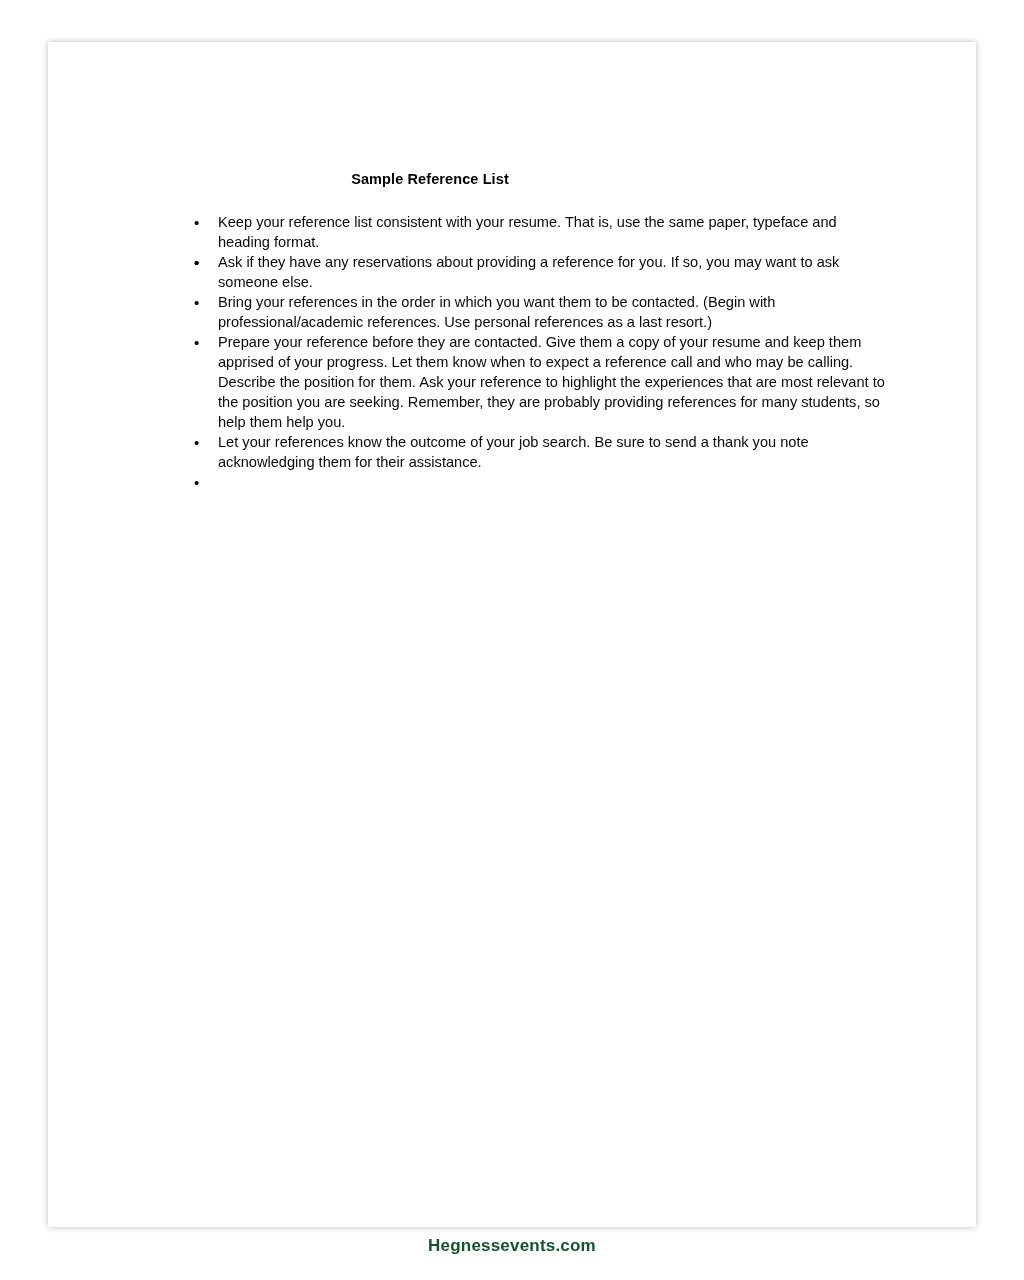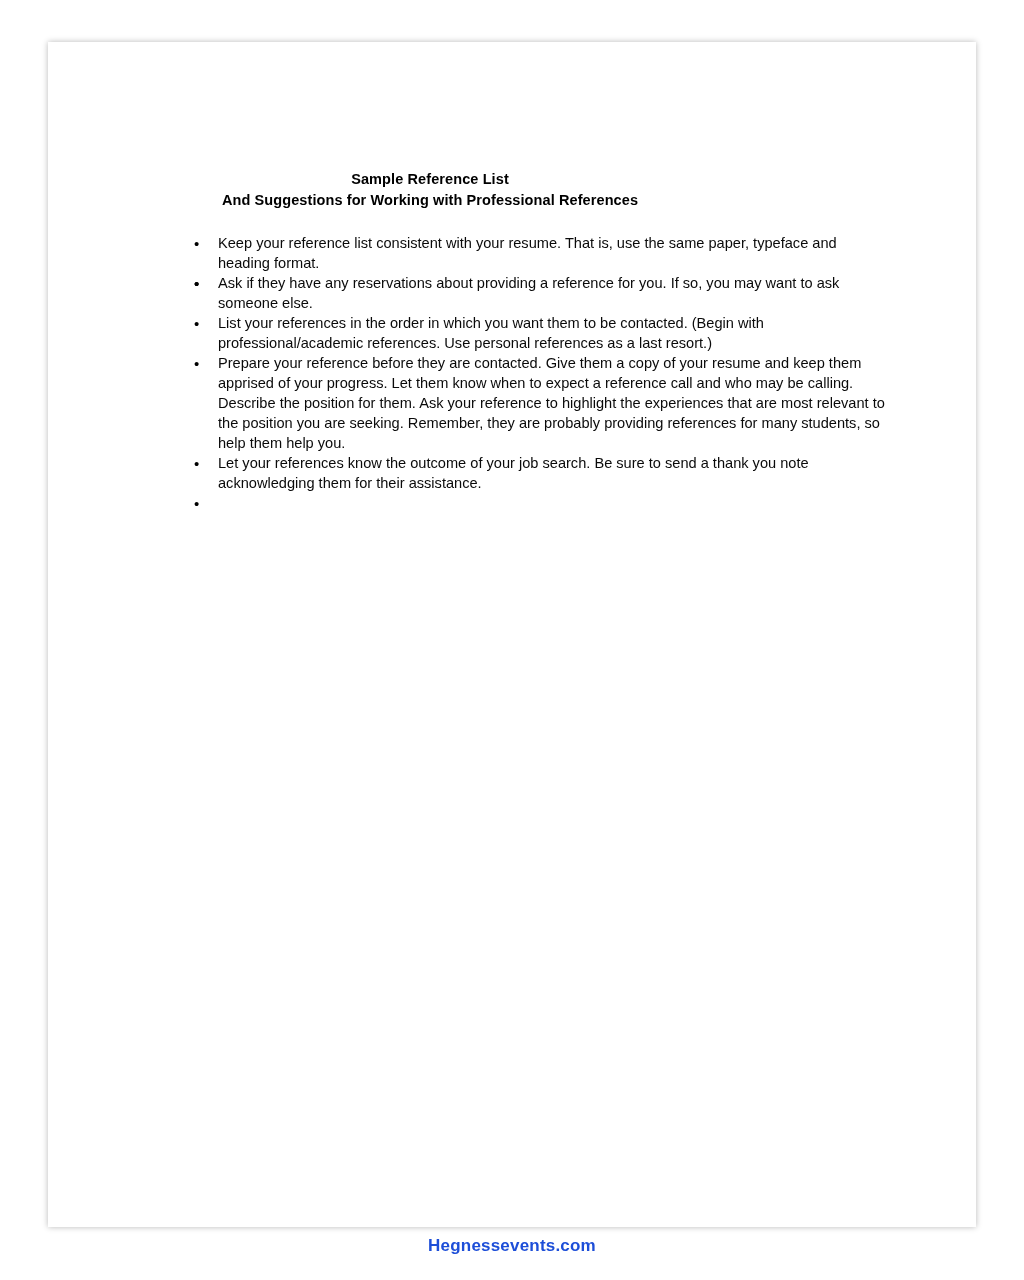--- a/index.html
+++ b/index.html
@@ -75,52 +75,51 @@
     color: #000;
   }
   .footer {
     position: absolute;
     left: 0;
     top: 1236px;
     width: 1024px;
     text-align: center;
     font-size: 17px;
     font-weight: bold;
-    color: #1d4ed8;
+    color: #14532d;
     letter-spacing: 0.2px;
   }
 </style>
 </head>
 <body>
 
 <div class="page-wrap">
 
   <div class="paper">
     <div class="doc-body">
 
       <div class="doc-title">
         <span class="line1">Sample  Reference List</span>
-        <span class="line2">And Suggestions for Working with Professional References</span>
       </div>
 
       <ul class="bullets">
         <li>
           <span class="dot">•</span>
           <span>Keep your reference list consistent with your resume. That is, use the same paper, typeface  and heading format.</span>
         </li>
         <li>
           <span class="dot">•</span>
         </li>
         <li>
           <span class="dot">•</span>
           <span>Ask if they have any reservations about providing a reference for you. If so, you may want to ask someone  else.</span>
         </li>
         <li>
           <span class="dot">•</span>
-          <span>List your references in the order in which you want them to be contacted. (Begin with professional/academic references.  Use personal references as a last  resort.)</span>
+          <span>Bring your references in the order in which you want them to be contacted. (Begin with professional/academic references.  Use personal references as a last  resort.)</span>
         </li>
         <li>
           <span class="dot">•</span>
           <span>Prepare your reference before they are contacted. Give them a copy of your resume and keep them apprised of your progress. Let them know when to expect a reference call and who may be calling. Describe the position for them. Ask your reference to highlight the experiences that are most relevant to the position you are seeking. Remember, they are probably providing references for many students, so help them help you.</span>
         </li>
         <li>
           <span class="dot">•</span>
           <span>Let your references know the outcome of your job search. Be sure to send a thank you note acknowledging them for their  assistance.</span>
         </li>
         <li>

